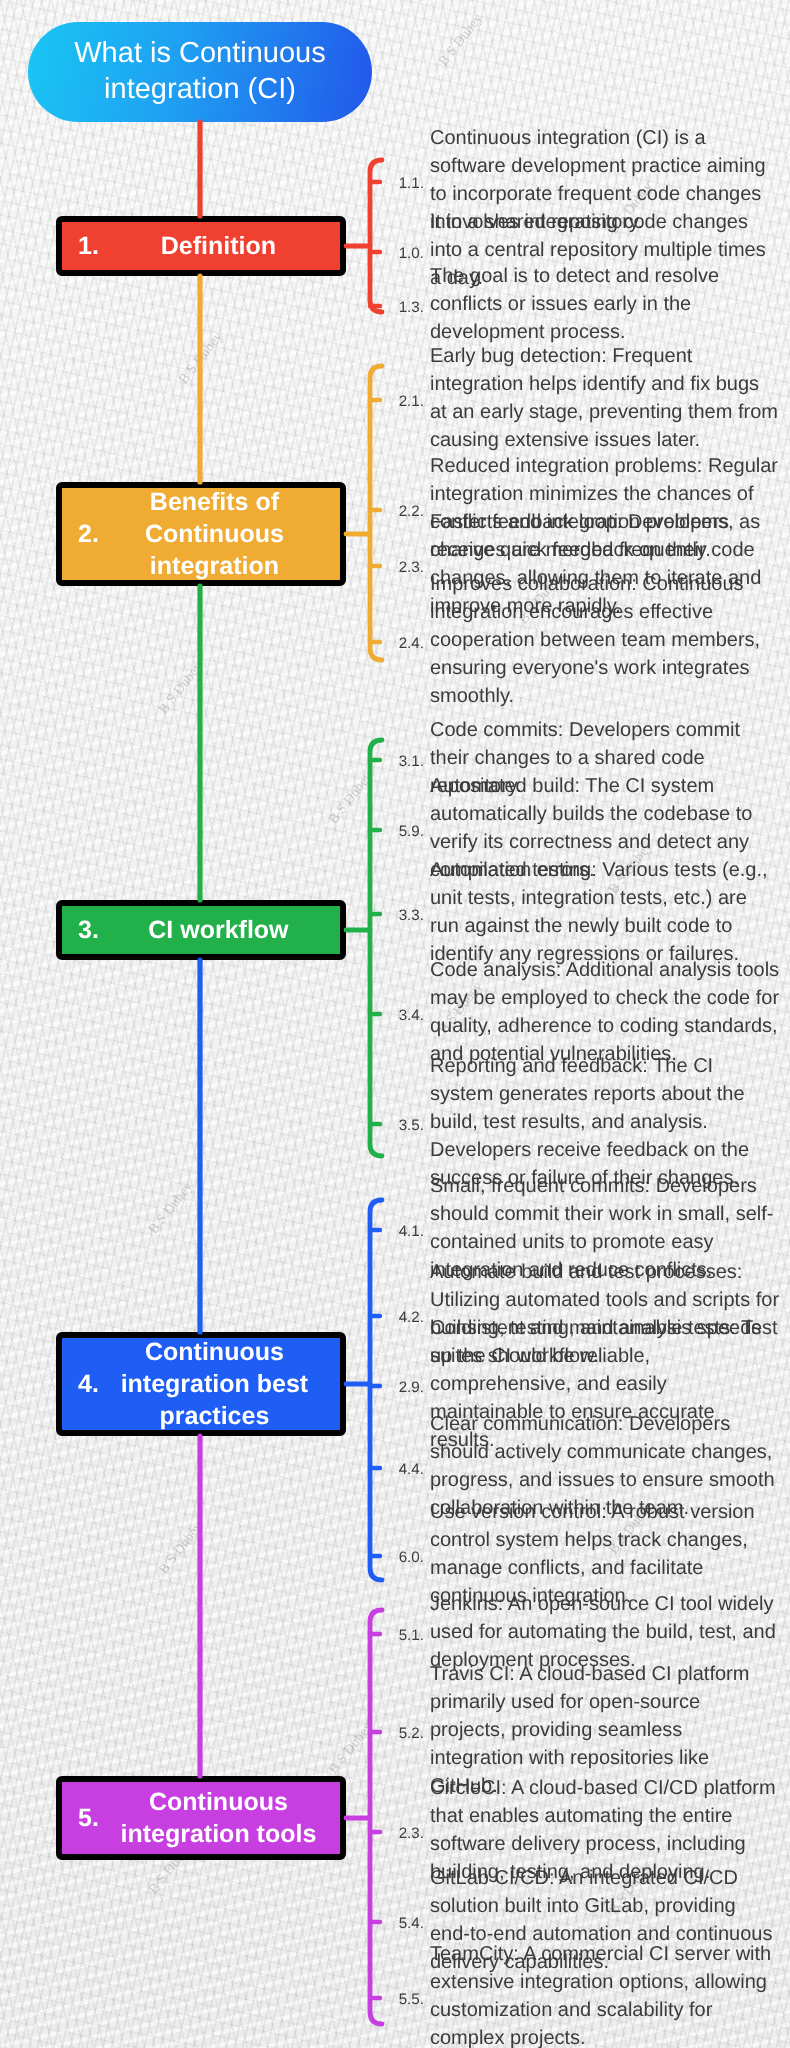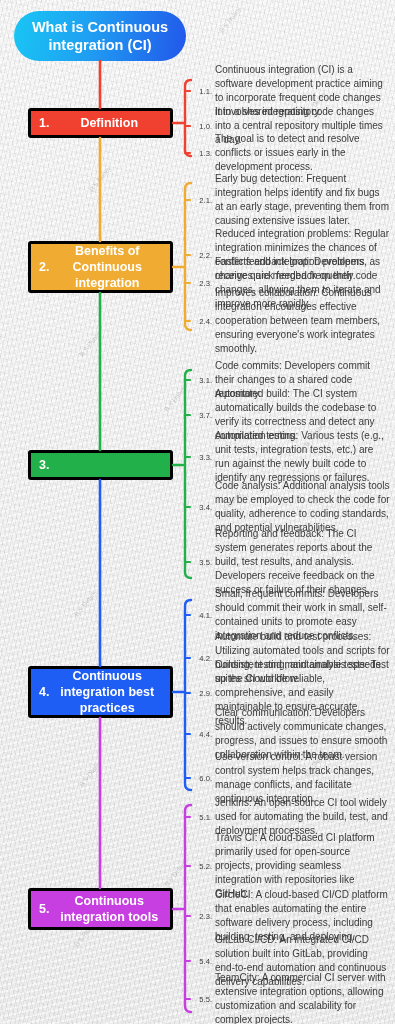--- a/index.html
+++ b/index.html
@@ -27,21 +27,21 @@
       transform:rotate(-52deg);white-space:nowrap;font-family:"Liberation Serif",serif;}
   #canvas{position:absolute;inset:0;z-index:2;}
   svg#lines{position:absolute;left:0;top:0;width:395px;height:1024px;z-index:3;pointer-events:none;}
 
   
   .root-node{
     position:absolute;left:14px;top:11px;width:172px;height:50px;
     border-radius:25px;
     background:linear-gradient(100deg,#19c6f4 0%,#1f9ef2 45%,#2257ea 100%);
     color:#fff;display:flex;align-items:center;justify-content:flex-end;
-    text-align:center;font-size:14.5px;font-weight:700;line-height:1.25;
+    text-align:center;font-size:14.5px;font-weight:400;line-height:1.25;
     z-index:6;box-sizing:border-box;padding:0 10px;
   }
 
   
   .node{
     position:absolute;left:28px;width:145px;
     border:3px solid #000;border-radius:3px;
     display:flex;align-items:center;
     color:#fff;font-size:12.5px;font-weight:600;line-height:1.28;
     box-sizing:border-box;z-index:6;
@@ -97,20 +97,21 @@
       <div class="node" style="top: 108px; height: 30px; background: rgb(240, 64, 48);">
         <span class="num">1.</span>
         <span class="ttl">Definition</span>
       </div>
       <div class="node center" style="top: 241px; height: 52px; background: rgb(240, 172, 50);">
         <span class="num">2.</span>
         <span class="ttl">Benefits of Continuous integration</span>
       </div>
       <div class="node" style="top: 450px; height: 30px; background: rgb(34, 176, 74);">
         <span class="num">3.</span>
+        <span class="ttl">CI workflow</span>
       </div>
       <div class="node center" style="top: 666px; height: 52px; background: rgb(31, 94, 245);">
         <span class="num">4.</span>
         <span class="ttl">Continuous integration best practices</span>
       </div>
       <div class="node" style="top: 888px; height: 42px; background: rgb(199, 63, 224);">
         <span class="num">5.</span>
         <span class="ttl">Continuous integration tools</span>
       </div>
     </div>
@@ -141,21 +142,21 @@
       </div>
       <div class="sub" style="left: 190px; width: 200px; top: 306px; height: 30px;">
         <span class="sn">2.4.</span>
         <span class="st">Improves collaboration: Continuous integration encourages effective cooperation between team members, ensuring everyone's work integrates smoothly.</span>
       </div>
       <div class="sub" style="left: 190px; width: 200px; top: 370px; height: 20px;">
         <span class="sn">3.1.</span>
         <span class="st">Code commits: Developers commit their changes to a shared code repository.</span>
       </div>
       <div class="sub" style="left: 190px; width: 200px; top: 400px; height: 30px;">
-        <span class="sn">3.7.</span>
+        <span class="sn">5.9.</span>
         <span class="st">Automated build: The CI system automatically builds the codebase to verify its correctness and detect any compilation errors.</span>
       </div>
       <div class="sub" style="left: 190px; width: 200px; top: 437px; height: 40px;">
         <span class="sn">3.3.</span>
         <span class="st">Automated testing: Various tests (e.g., unit tests, integration tests, etc.) are run against the newly built code to identify any regressions or failures.</span>
       </div>
       <div class="sub" style="left: 190px; width: 200px; top: 487px; height: 40px;">
         <span class="sn">3.4.</span>
         <span class="st">Code analysis: Additional analysis tools may be employed to check the code for quality, adherence to coding standards, and potential vulnerabilities.</span>
       </div>

